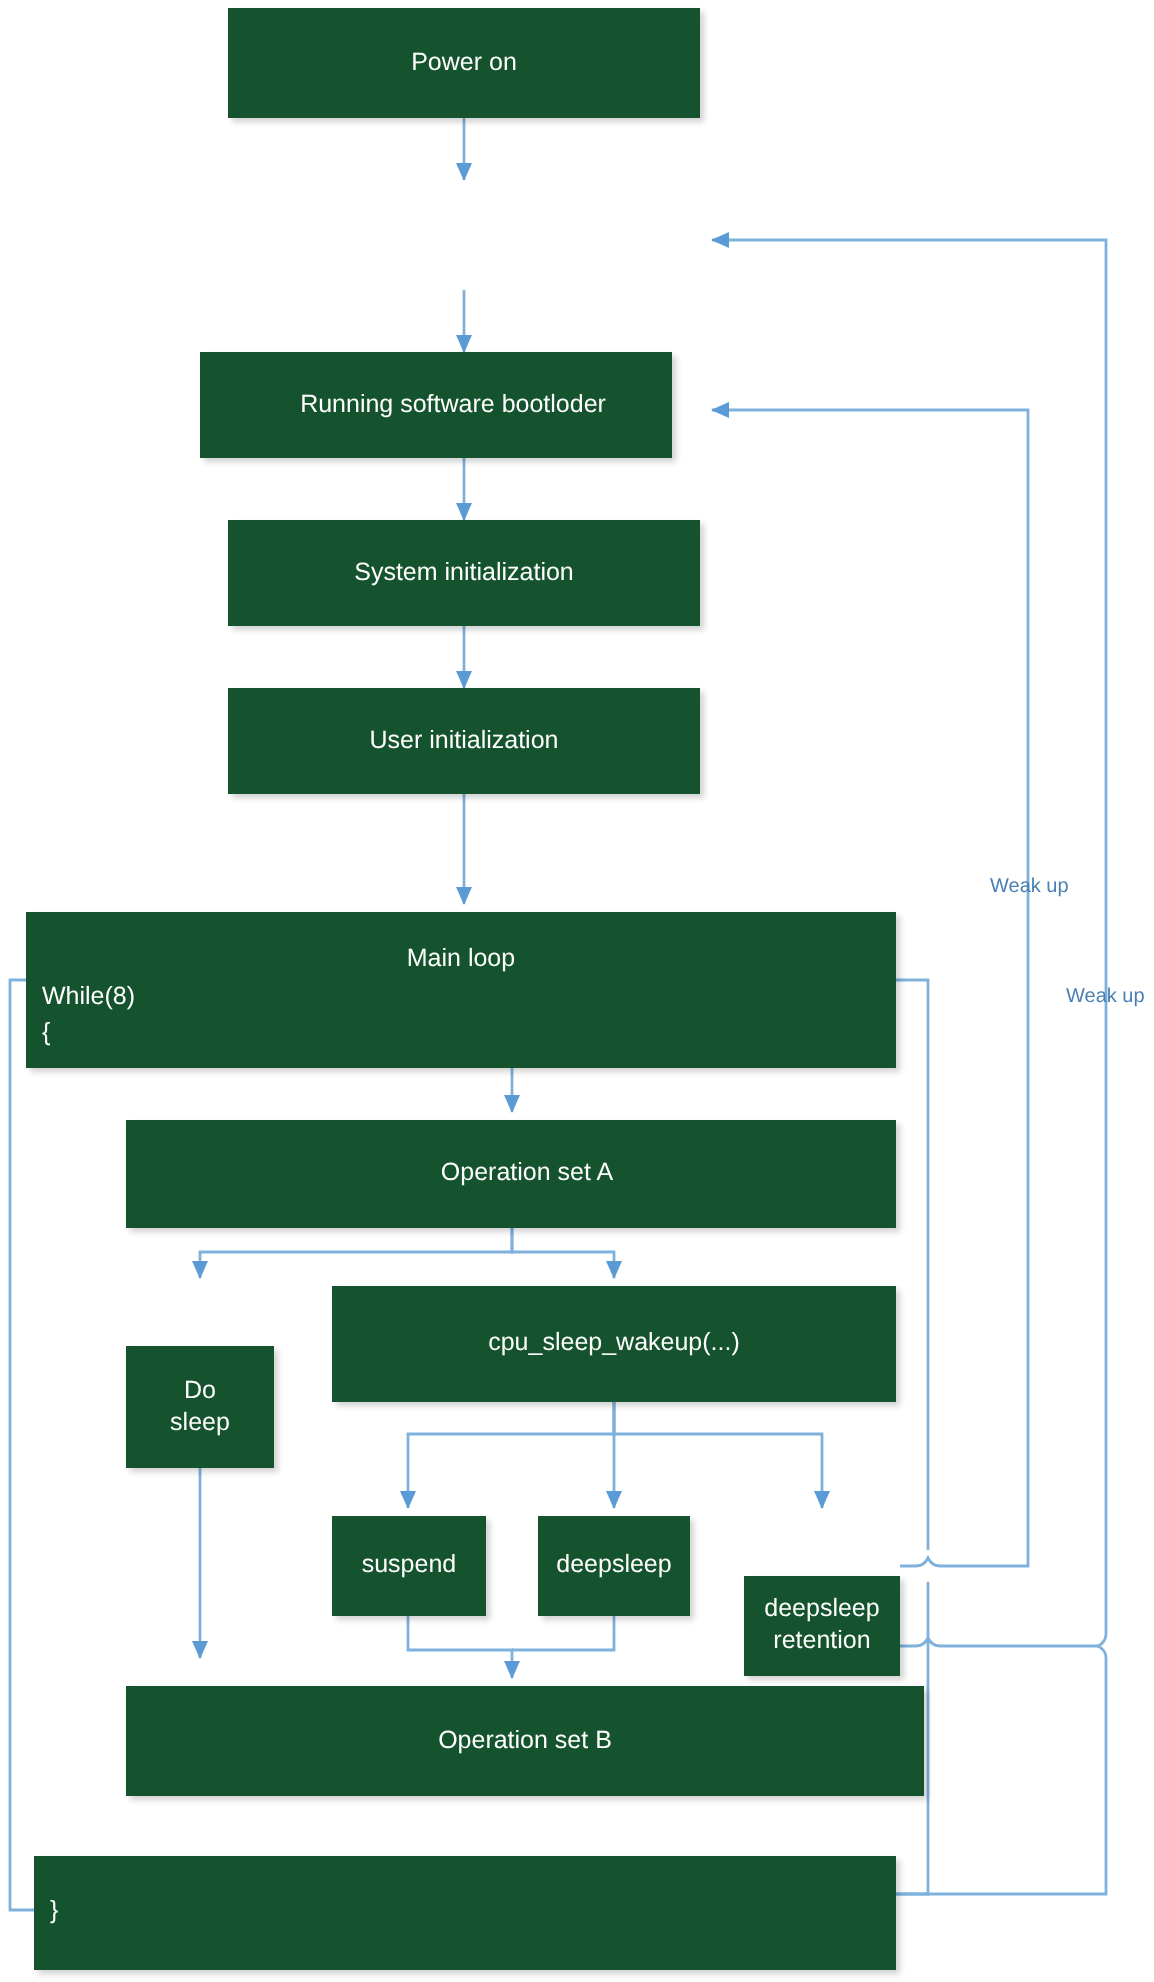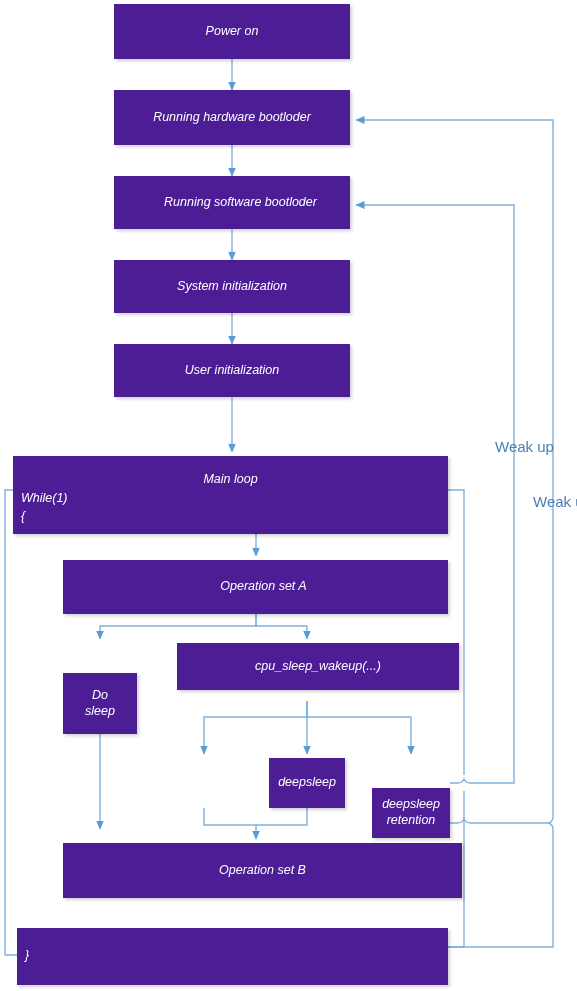--- a/index.html
+++ b/index.html
@@ -19,32 +19,31 @@
   #wires {
     position: absolute;
     left: 0;
     top: 0;
     width: 577px;
     height: 991px;
     pointer-events: none;
   }
   .node {
     position: absolute;
-    background: #4c1d95;
+    background: #14532d;
     color: #ffffff;
     box-sizing: border-box;
     box-shadow: 2px 2px 3px rgba(0,0,0,0.18);
     display: flex;
     align-items: center;
     justify-content: center;
     text-align: center;
     font-size: 12.5px;
     line-height: 1.25;
     z-index: 3;
-    font-style: italic;
   }
   .node.two-line { white-space: pre-line; margin-top: 30px; }
   
   .node.mainloop {
     display: block;
     padding: 4px;
   }
   .mainloop .title {
     position: absolute;
     left: 0;
@@ -68,21 +67,21 @@
   .brace .code {
     position: absolute;
     left: 8px;
     top: 20px;
     font-size: 12.5px;
     text-align: left;
   }
   .wake-label {
     position: absolute;
     color: #4A80B4;
-    font-size: 15px;
+    font-size: 10px;
     z-index: 4;
     white-space: nowrap;
   }
 </style>
 </head>
 <body>
 
 <div id="canvas">
 
   <svg id="wires" viewBox="0 0 577 991" width="577" height="991">
@@ -131,55 +130,55 @@
 
       <path d="M17,955 L5,955 L5,490 L13,490"></path>
 
     </g>
   </svg>
 
   <div class="node" style="left:114px; top:4px; width:236px; height:55px;">
     <span>Power on</span>
   </div>
 
-  <div class="node" style="left:114px; top:90px; width:236px; height:55px;">
-    <span>Running hardware bootloder</span>
-  </div>
 
-  <div class="node" style="left:114px; top:176px; width:236px; height:53px;padding-left:17px;">
+  <div class="node" style="left:100px; top:176px; width:236px; height:53px;padding-left:17px;">
     <span>Running software bootloder</span>
   </div>
 
   <div class="node" style="left:114px; top:344px; width:236px; height:53px;">
     <span>User initialization</span>
   </div>
 
   <div class="node" style="left:114px; top:260px; width:236px; height:53px;">
     <span>System initialization</span>
   </div>
 
   <div class="node mainloop" style="left:13px; top:456px; width:435px; height:78px;">
     <div class="title">Main loop</div>
-    <div class="code">While(1)
+    <div class="code">While(8)
 {</div>
   </div>
 
   <div class="node" style="left:63px; top:560px; width:385px; height:54px;padding-left:16px;">
     <span>Operation set A</span>
   </div>
 
   <div class="node two-line" style="left:63px; top:643px; width:74px; height:61px;">
     <span>Do
 sleep</span>
   </div>
 
-  <div class="node" style="left:166px; top:643px; width:282px; height:47px;margin-left:11px;">
+  <div class="node" style="left:166px; top:643px; width:282px; height:58px;">
     <span>cpu_sleep_wakeup(...)</span>
   </div>
 
+  <div class="node" style="left:166px; top:758px; width:77px; height:50px;">
+    <span>suspend</span>
+  </div>
 
   <div class="node" style="left:269px; top:758px; width:76px; height:50px;">
     <span>deepsleep</span>
   </div>
 
   <div class="node two-line" style="left:372px; top:758px; width:78px; height:50px;">
     <span>deepsleep
 retention</span>
   </div>
 

